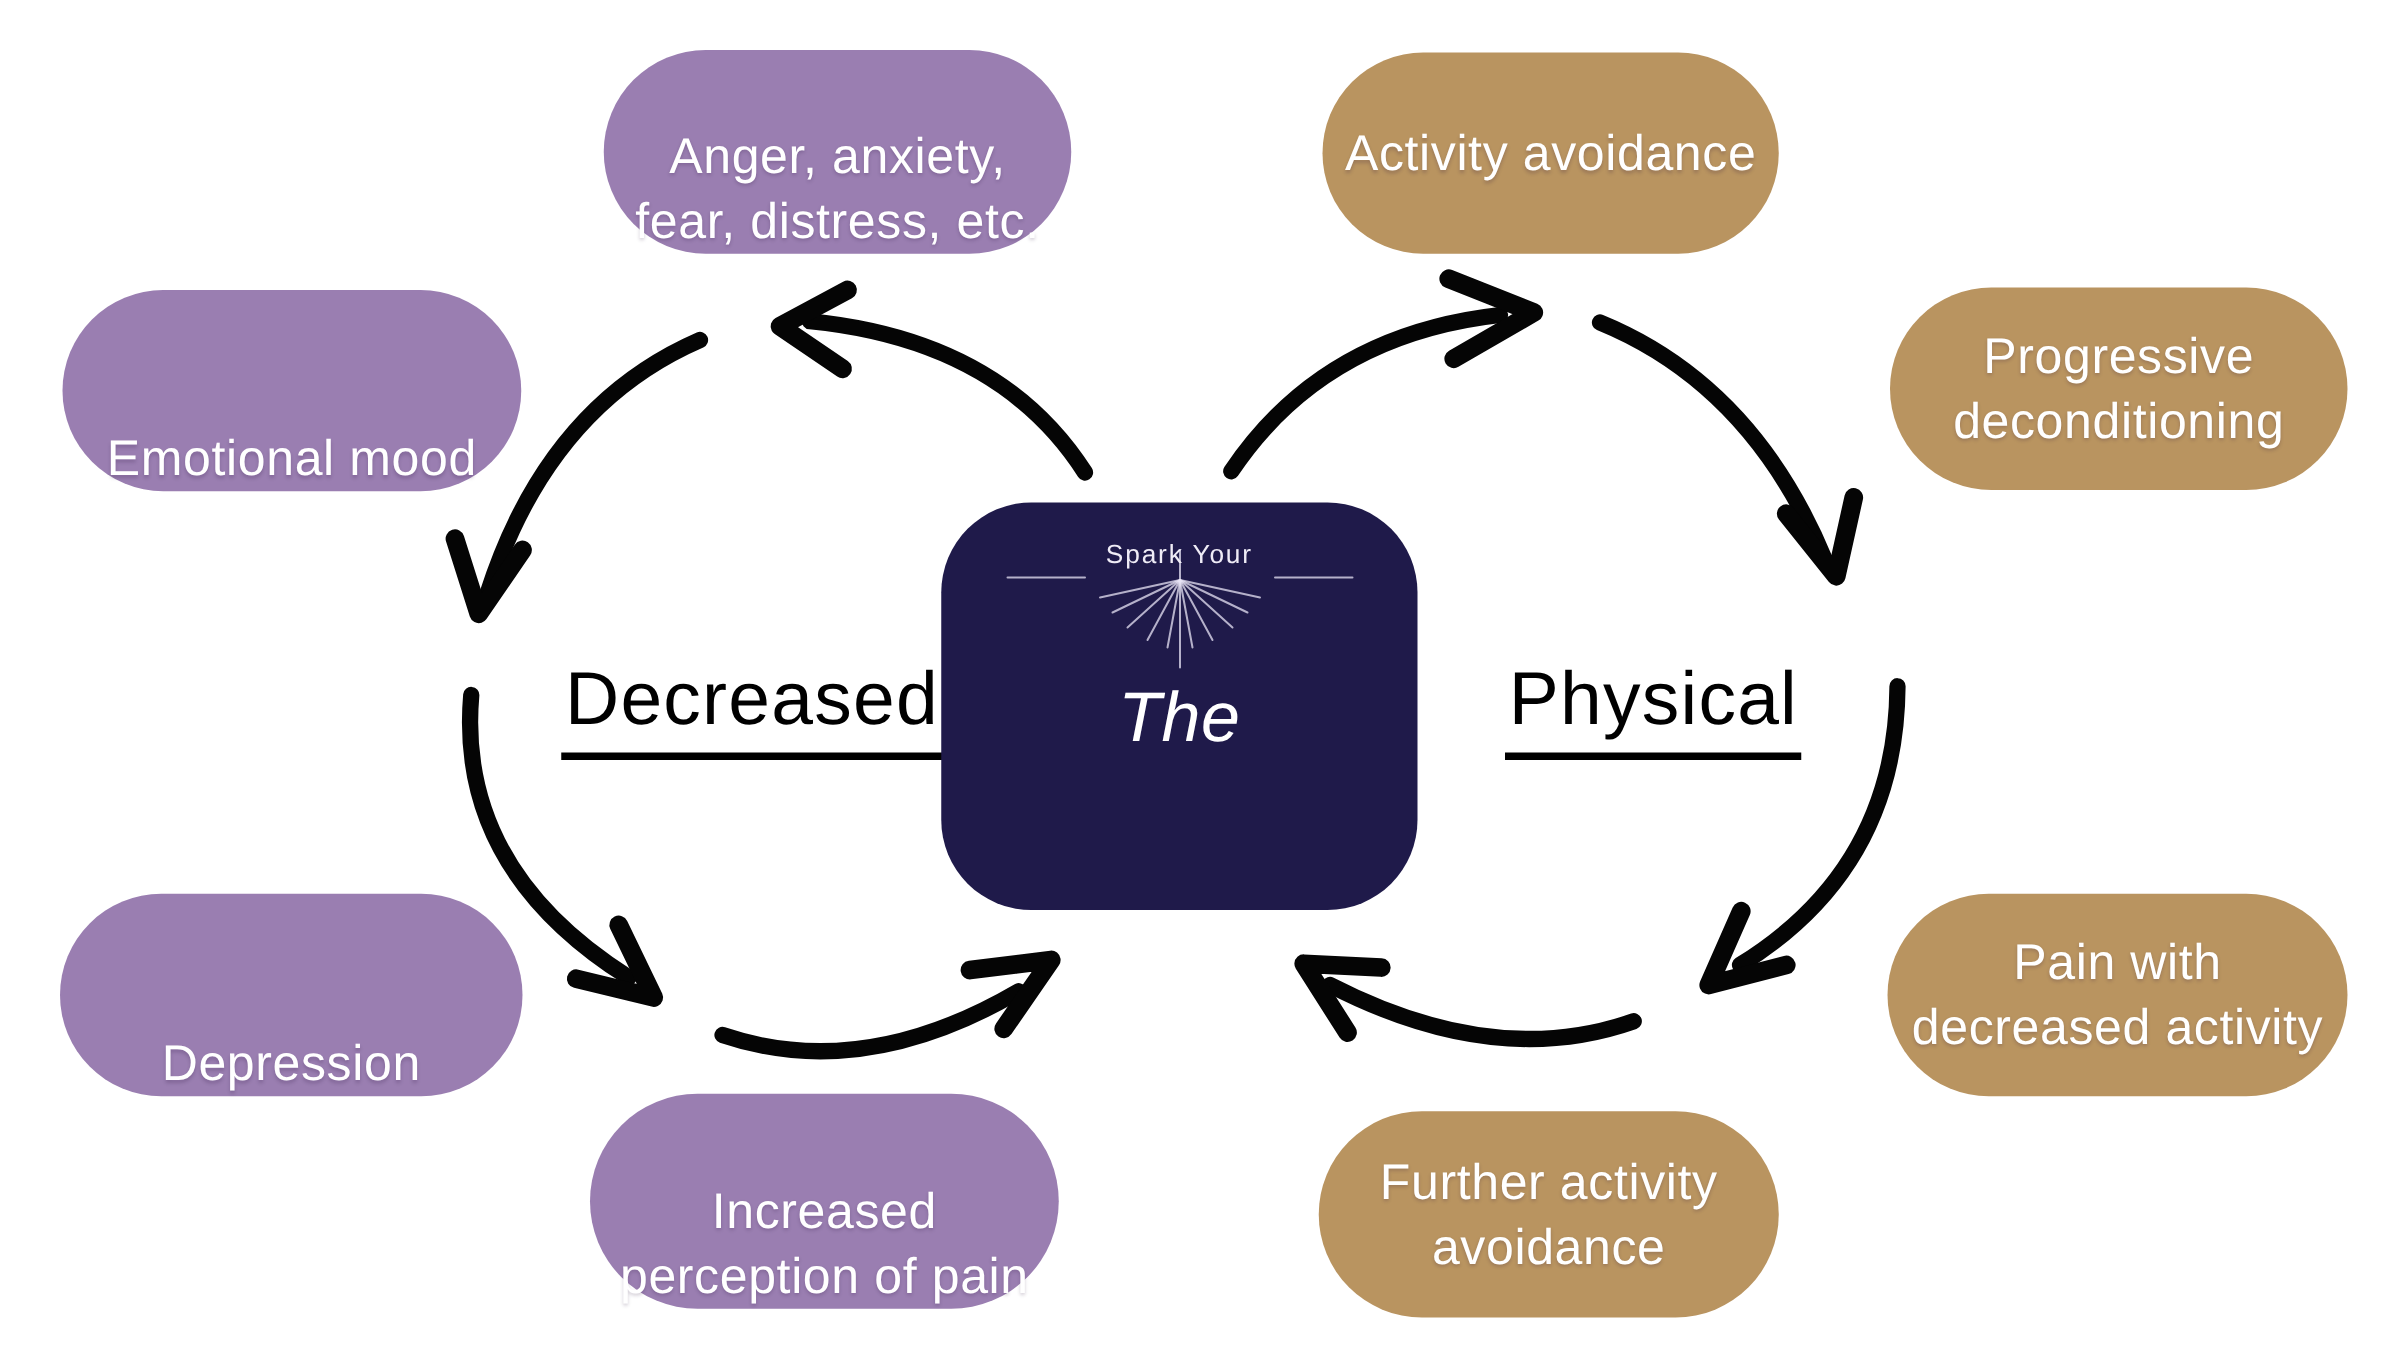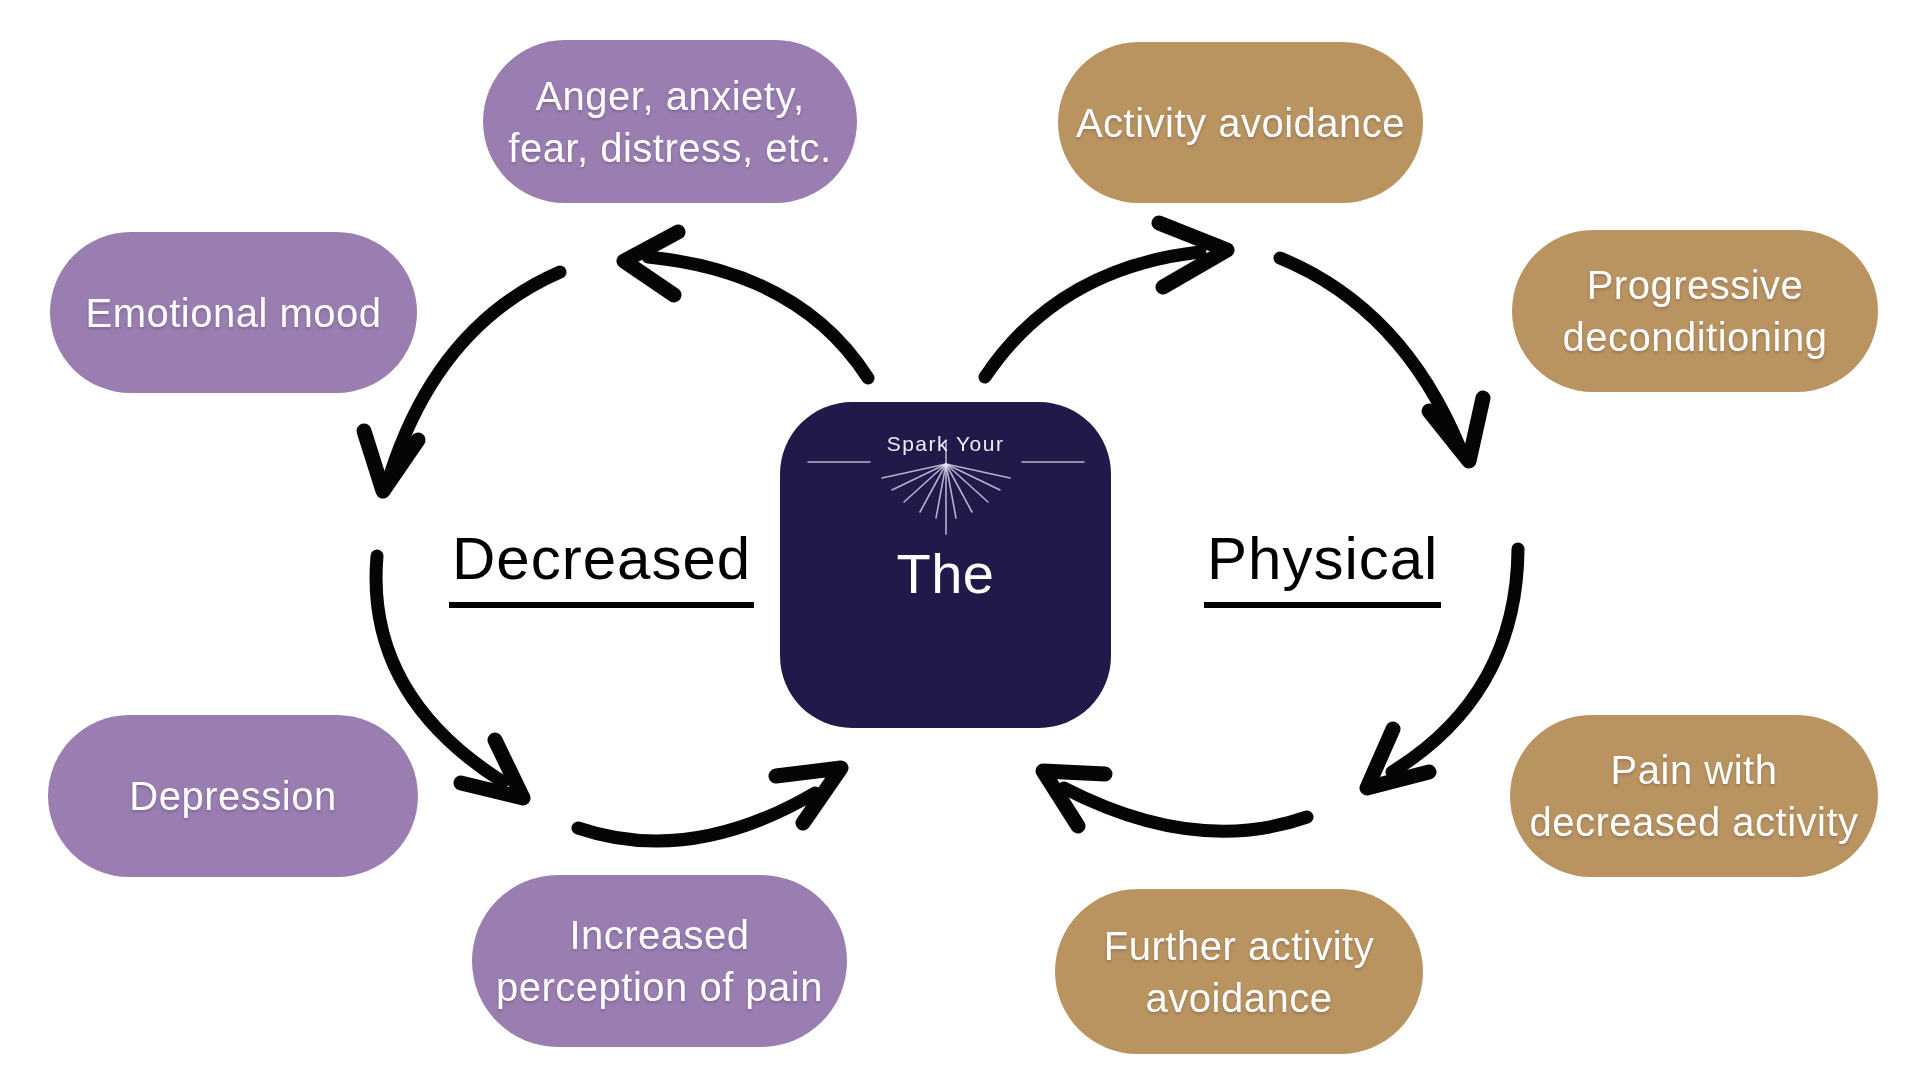--- a/index.html
+++ b/index.html
@@ -13,21 +13,21 @@
   .arrow-head  { fill:none; stroke:var(--color-arrow,#050505); stroke-width:15; stroke-linecap:round; stroke-linejoin:round; }
 
   .pill {
     position:absolute; border-radius:95px;
     display:flex; align-items:center; justify-content:center; text-align:center;
     color:var(--color-pill_text,#ffffff);
     font-size:40px; letter-spacing:.5px; line-height:1.3;
     text-shadow:0 2px 3px rgba(40,20,60,.22);
   }
   .pill span { white-space:pre-line; }
-  .pill--purple { background:var(--color-purple,#9a7eb1); }
+  .pill--purple { background:var(--color-purple,#9a7eb1);align-items:flex-end; }
   .pill--tan    { background:var(--color-tan,#b99460); }
 
   .pos-anger        { left:483px;  top:40px;  width:374px; height:163px; }
   .pos-mood         { left:50px;   top:232px; width:367px; height:161px; }
   .pos-depression   { left:48px;   top:715px; width:370px; height:162px; }
   .pos-perception   { left:472px;  top:875px; width:375px; height:172px; }
   .pos-avoidance    { left:1058px; top:42px;  width:365px; height:161px; }
   .pos-decondition  { left:1512px; top:230px; width:366px; height:162px; }
   .pos-paindec      { left:1510px; top:715px; width:368px; height:162px; }
   .pos-further      { left:1055px; top:877px; width:368px; height:165px;margin-top:12px; }
@@ -35,41 +35,41 @@
   .side-label {
     position:absolute; color:var(--color-label_text,#000);
     font-size:60px; letter-spacing:1px;
     border-bottom:6px solid var(--color-label_text,#000);
     padding:0 3px 9px 3px;
   }
   .label-emotional { left:449px;  top:524px; }
   .label-physical  { left:1204px; top:524px;text-align:center; }
 
   .center-box {
-    position:absolute; left:753px; top:402px; width:331px; height:326px;
+    position:absolute; left:753px; top:402px; width:381px; height:326px;
     background:var(--color-navy,#1f1a4a); border-radius:72px;
     display:flex; flex-direction:column; align-items:center;
-    padding-top:24px; box-sizing:border-box;margin-left:27px;
+    padding-top:24px; box-sizing:border-box;
   }
   .logo { position:relative; width:300px; height:106px; }
   .logo-rays { position:absolute; left:0; top:0; overflow:visible; }
   .logo-rays line { stroke:rgba(232,228,245,.75); stroke-width:1.6; stroke-linecap:round; }
   .logo-top {
     position:absolute; top:6px; left:0; width:100%; text-align:center;
     font-size:21px; letter-spacing:1.5px; color:#efecf6;
   }
   .logo-script {
     position:absolute; top:36px; left:0; width:100%; text-align:center;
     font-family:"DejaVu Serif", serif; font-style:italic;
     font-size:44px; color:#ffffff;
     text-shadow:0 0 8px rgba(150,110,220,.85), 0 0 2px rgba(255,255,255,.6);
   }
   .center-title {
     text-align:center; color:#ffffff;
-    font-size:56px; line-height:84px; letter-spacing:.5px;
+    font-size:56px; line-height:84px; letter-spacing:.5px;font-style:italic;
   }
 </style>
 </head>
 <body>
 
 <div class="stage">
 
   <svg class="arrows" viewBox="0 0 1920 1080">
     <g>
       <path class="arrow-shaft" d="M 868 378 Q 800 272 648 257"></path>

